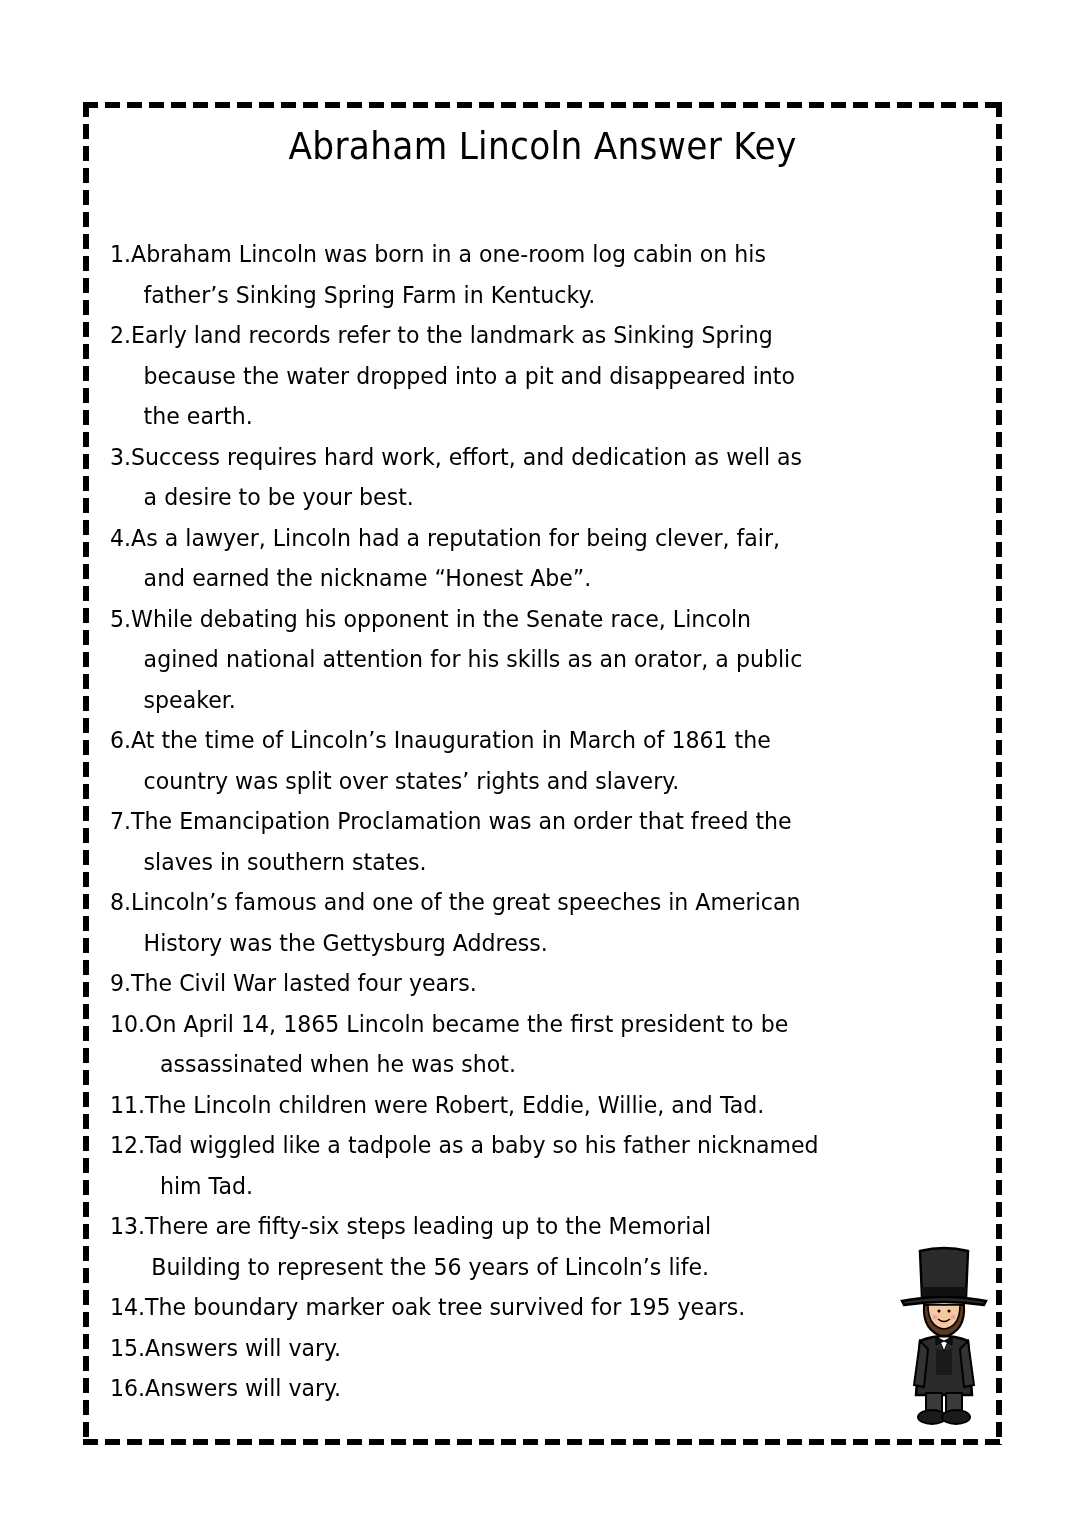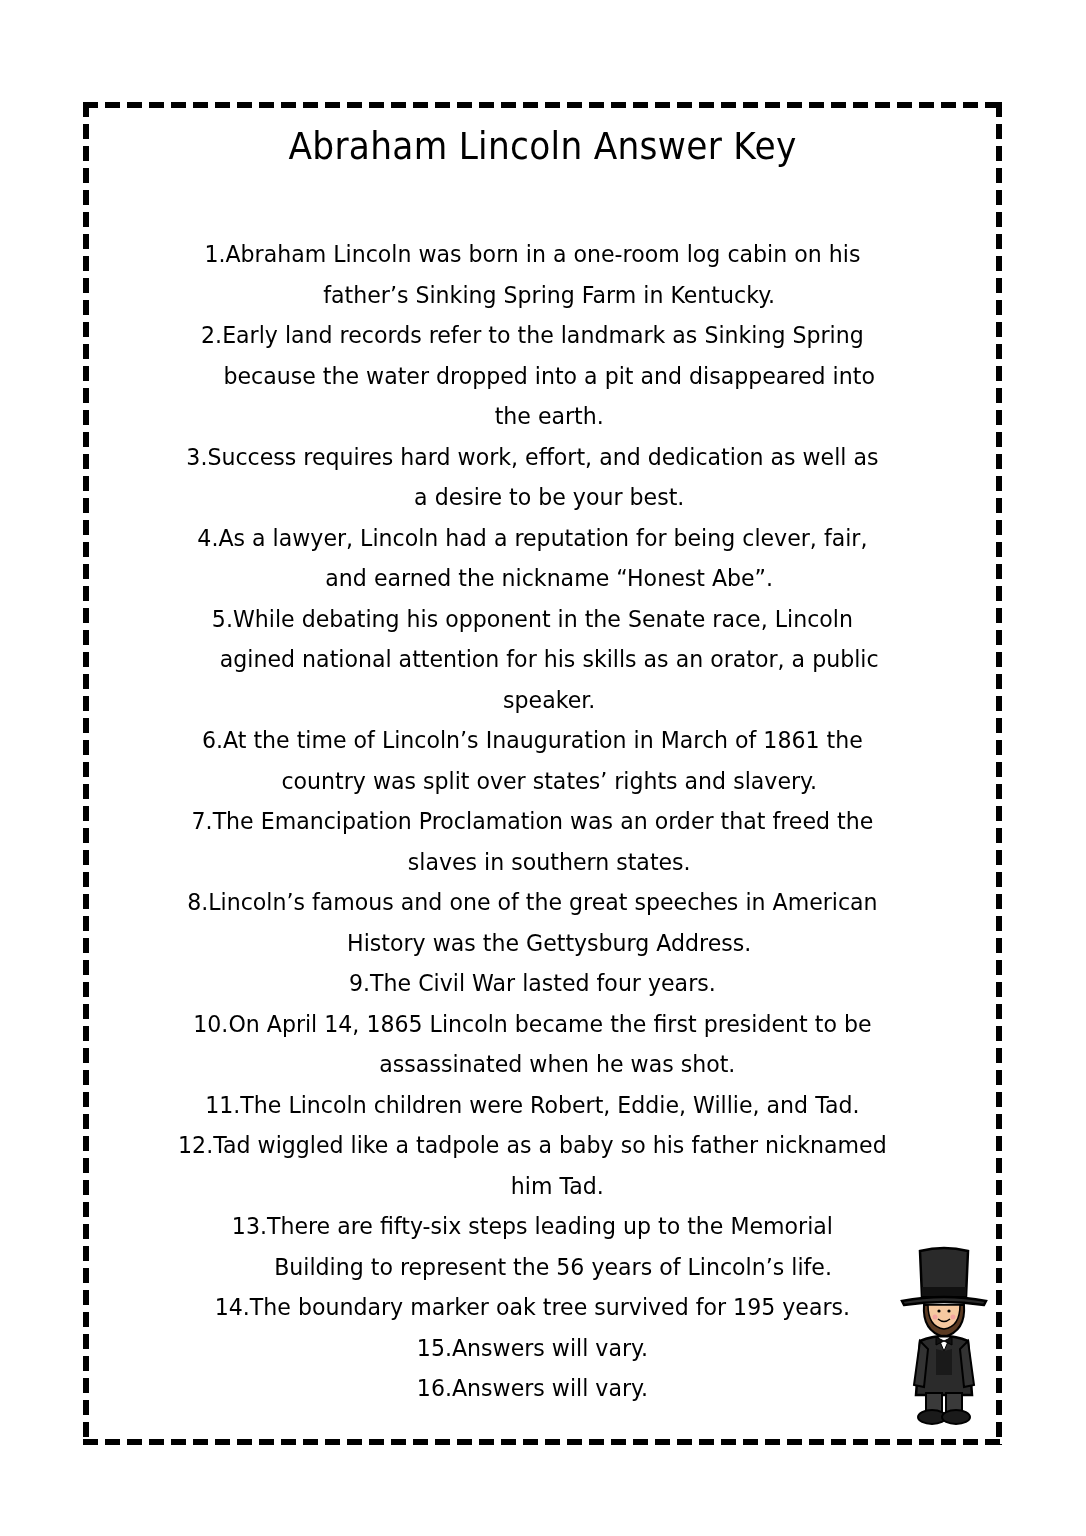--- a/index.html
+++ b/index.html
@@ -56,21 +56,20 @@
     }
 
     .answers {
       position: absolute;
       left: 110px;
       top: 234px;
       width: 880px;
       margin: 0;
       padding: 0;
       list-style: none;
-      text-align: center;
     }
     .answer {
       position: relative;
       font-size: 23px;
       line-height: 40.5px;
       white-space: nowrap;
       transform: scaleX(0.96);
       transform-origin: left;
     }
     .answer .num {

